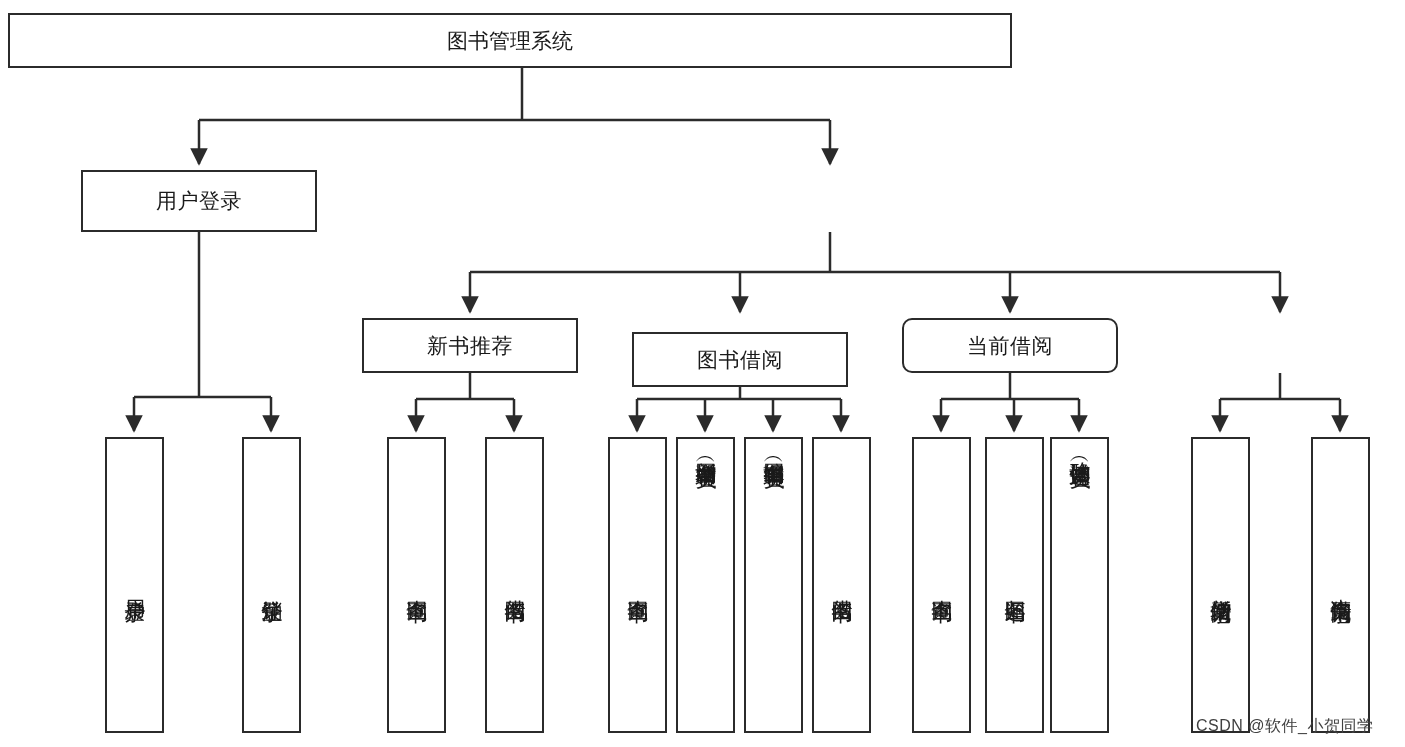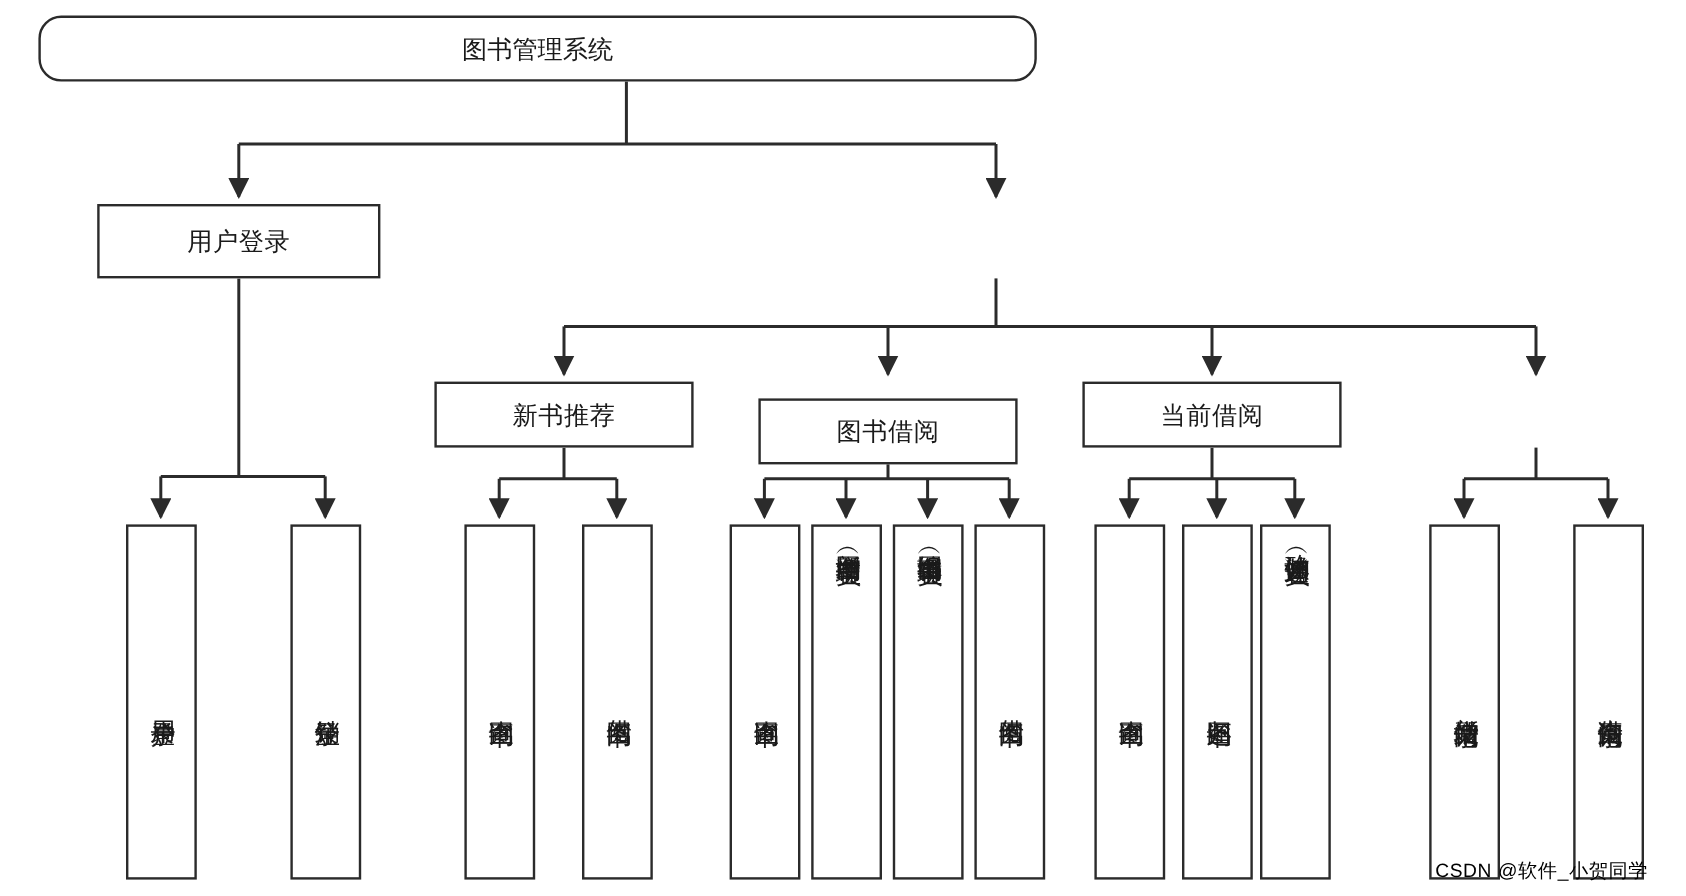--- a/index.html
+++ b/index.html
@@ -53,21 +53,21 @@
     text-orientation: upright;
     font-size: 21px;
     line-height: 1.18;
     letter-spacing: 1px;
     white-space: nowrap;
     display: block;
   }
   .watermark {
     position: absolute;
     font-size: 16px;
-    color: #000000;
+    color: #404040;
     white-space: nowrap;
     letter-spacing: 0.5px;
   }
 </style>
 </head>
 <body>
 
 <div id="canvas">
 
   <svg class="connectors" viewBox="0 0 1405 747" xmlns="http://www.w3.org/2000/svg">
@@ -113,35 +113,35 @@
       <path d="M 1014 399 L 1014 431" marker-end="url(#arrow)"></path>
       <path d="M 1079 399 L 1079 431" marker-end="url(#arrow)"></path>
 
       <path d="M 1280 373 L 1280 399"></path>
       <path d="M 1220 399 L 1340 399"></path>
       <path d="M 1220 399 L 1220 431" marker-end="url(#arrow)"></path>
       <path d="M 1340 399 L 1340 431" marker-end="url(#arrow)"></path>
     </g>
   </svg>
 
-  <div class="node node-root" style="left: 32px; top: 13px; width: 832px; height: 55px; border-radius: 19px;">
+  <div class="node node-root" style="left: 8px; top: 13px; width: 1004px; height: 55px;">
     <span>图书管理系统</span>
   </div>
 
   <div class="node node-h" style="left: 81px; top: 170px; width: 236px; height: 62px;">
     <span>用户登录</span>
   </div>
 
   <div class="node node-h" style="left: 362px; top: 318px; width: 216px; height: 55px;">
     <span>新书推荐</span>
   </div>
   <div class="node node-h" style="left: 632px; top: 332px; width: 216px; height: 55px;">
     <span>图书借阅</span>
   </div>
-  <div class="node node-h" style="left: 902px; top: 318px; width: 216px; height: 55px;">
+  <div class="node node-h" style="left: 902px; top: 318px; width: 216px; height: 55px; border-radius: 10px;">
     <span>当前借阅</span>
   </div>
 
   <div class="node node-v" style="left: 105px; top: 437px; width: 59px; height: 296px; align-items: center; padding-top: 0px;">
     <span class="vlabel">用户登录</span>
   </div>
   <div class="node node-v" style="left: 242px; top: 437px; width: 59px; height: 296px; align-items: center; padding-top: 0px;">
     <span class="vlabel">注销登录</span>
   </div>
   <div class="node node-v" style="left: 387px; top: 437px; width: 59px; height: 296px; align-items: center; padding-top: 0px;">

